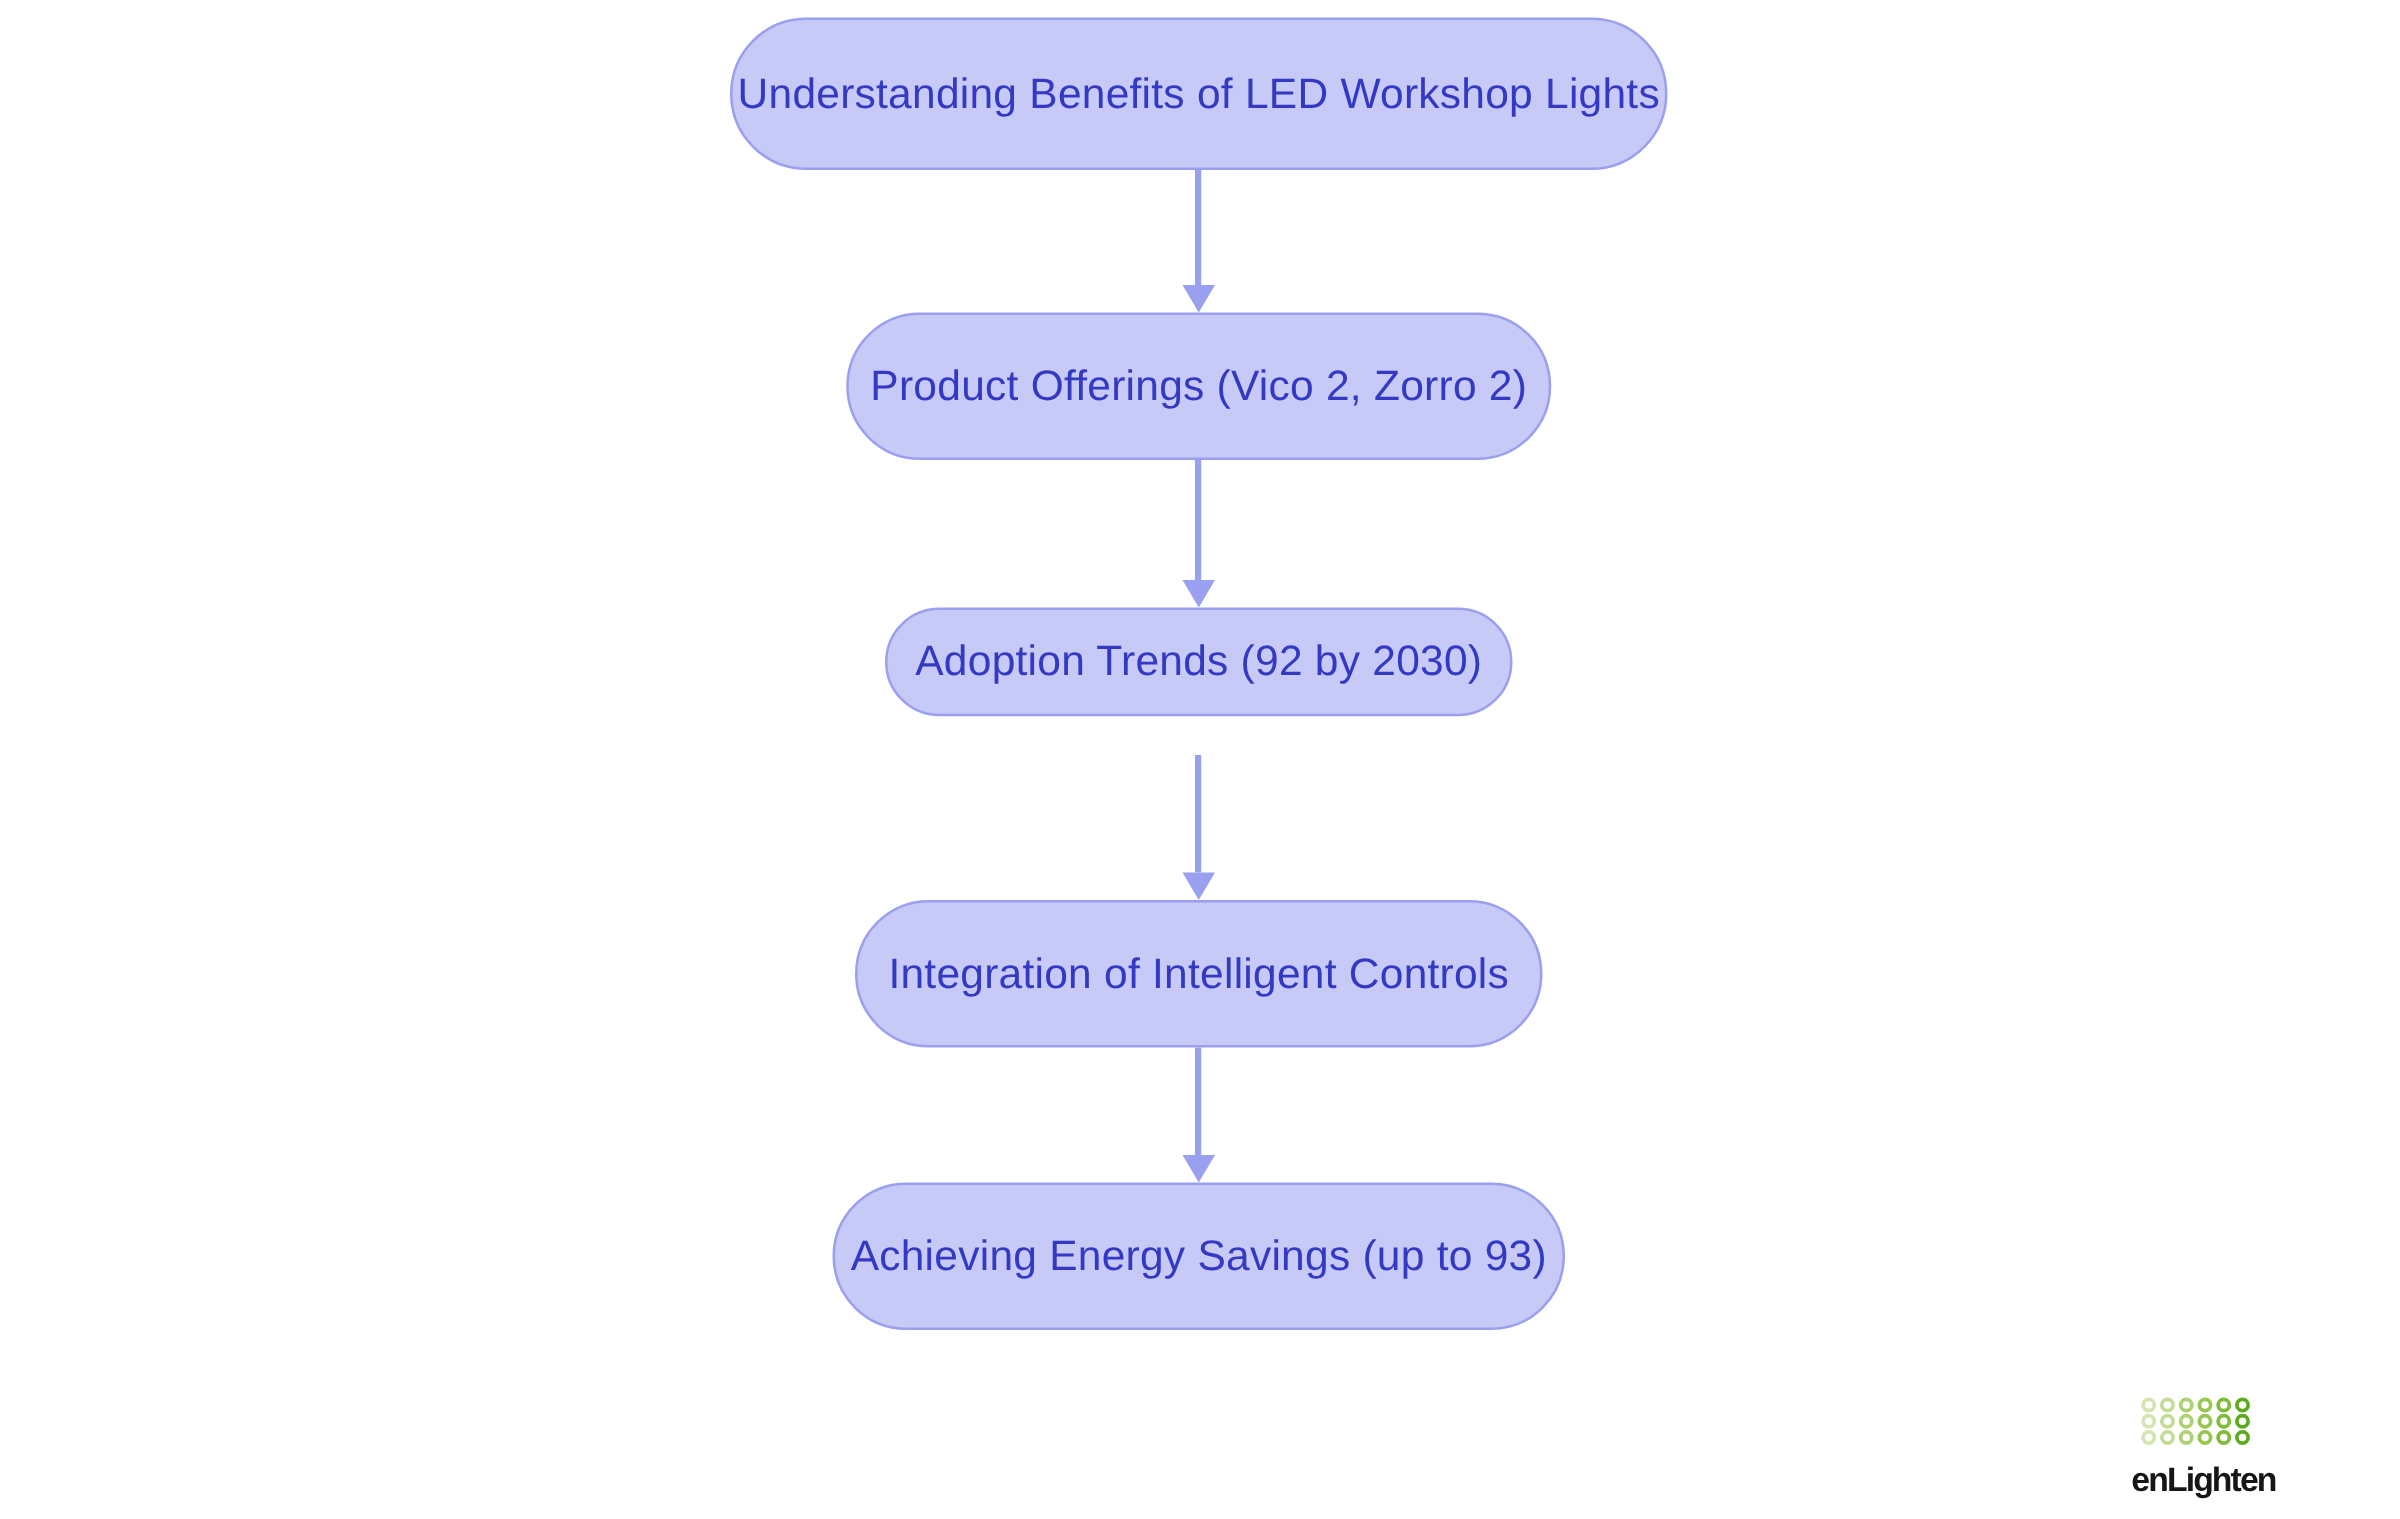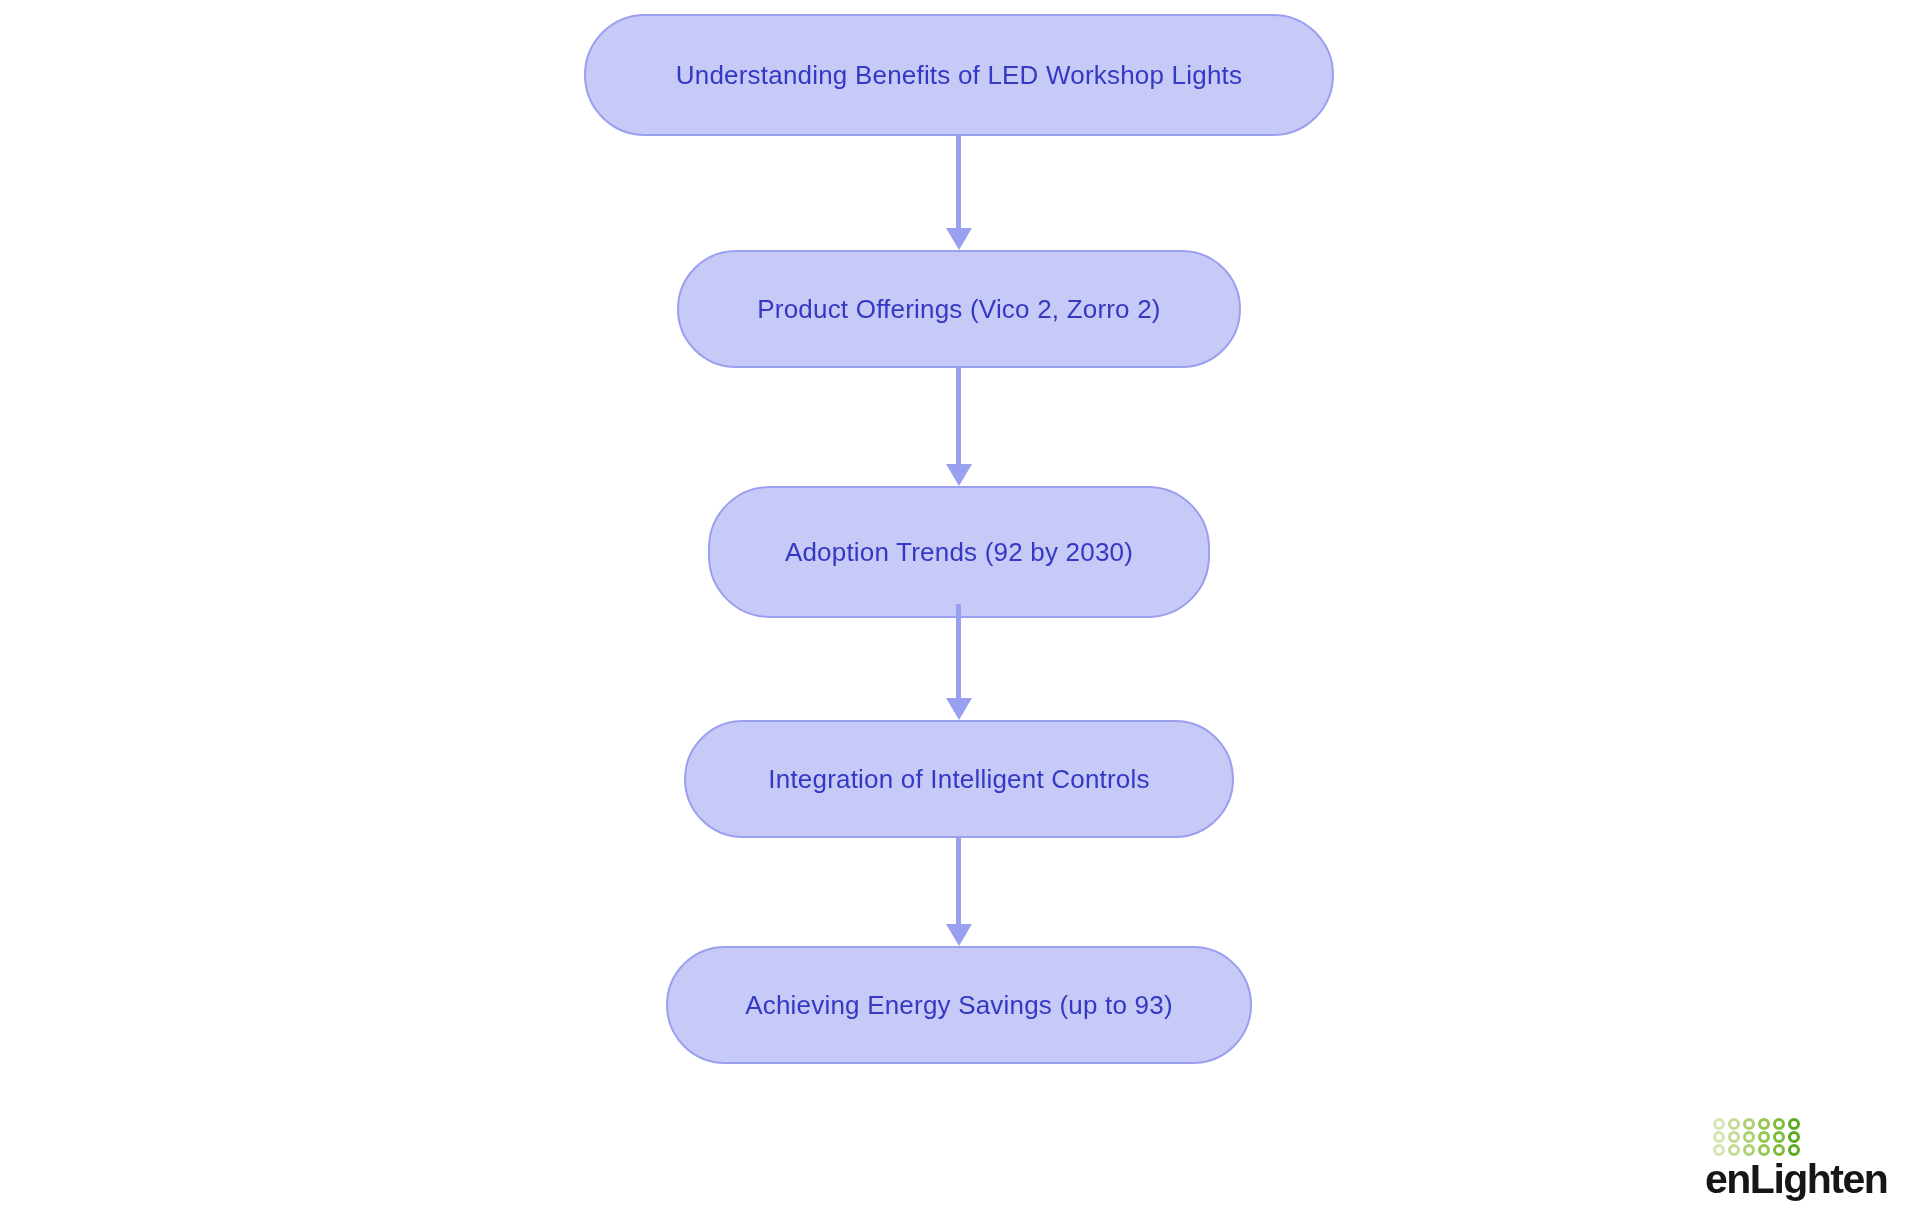--- a/index.html
+++ b/index.html
@@ -17,28 +17,28 @@
   }
   .node {
     position: absolute;
     display: flex;
     align-items: center;
     justify-content: center;
     background: var(--node-fill, #c7c9f6);
     border: 2px solid var(--node-border, #9b9ff0);
     border-radius: 62px;
     color: var(--node-text, #3439c4);
-    font-size: 26px;
+    font-size: 34px;
     letter-spacing: 0.2px;
     text-align: center;
     box-sizing: border-box;
   }
   .node-1 { left: 584px; top: 14px;  width: 750px; height: 122px; }
   .node-2 { left: 677px; top: 250px; width: 564px; height: 118px; text-align: center; }
-  .node-3 { left: 708px; top: 486px; width: 502px; height: 132px; }
+  .node-3 { left: 708px; top: 486px; width: 502px; height: 87px; }
   .node-4 { left: 684px; top: 720px; width: 550px; height: 118px; }
   .node-5 { left: 666px; top: 946px; width: 586px; height: 118px; text-align: right; }
 
   .arrow-line {
     position: absolute;
     left: 956px;
     width: 5px;
     background: var(--arrow, #9aa0f0);
   }
   .line-1 { top: 136px; height: 92px; }
@@ -73,22 +73,22 @@
   }
   .dot {
     width: 12px;
     height: 12px;
     box-sizing: border-box;
     border-radius: 50%;
     border: 3px solid #7fbc3a;
     background: #ffffff;
   }
   .logo-text {
-    margin-top: 3px;
-    font-size: 41px;
+    margin-top: 15px;
+    font-size: 27px;
     font-weight: bold;
     letter-spacing: -1.5px;
     line-height: 1;
     color: var(--logo-text-color, #161616);
   }
 </style>
 </head>
 <body>
 
 <div class="canvas">

